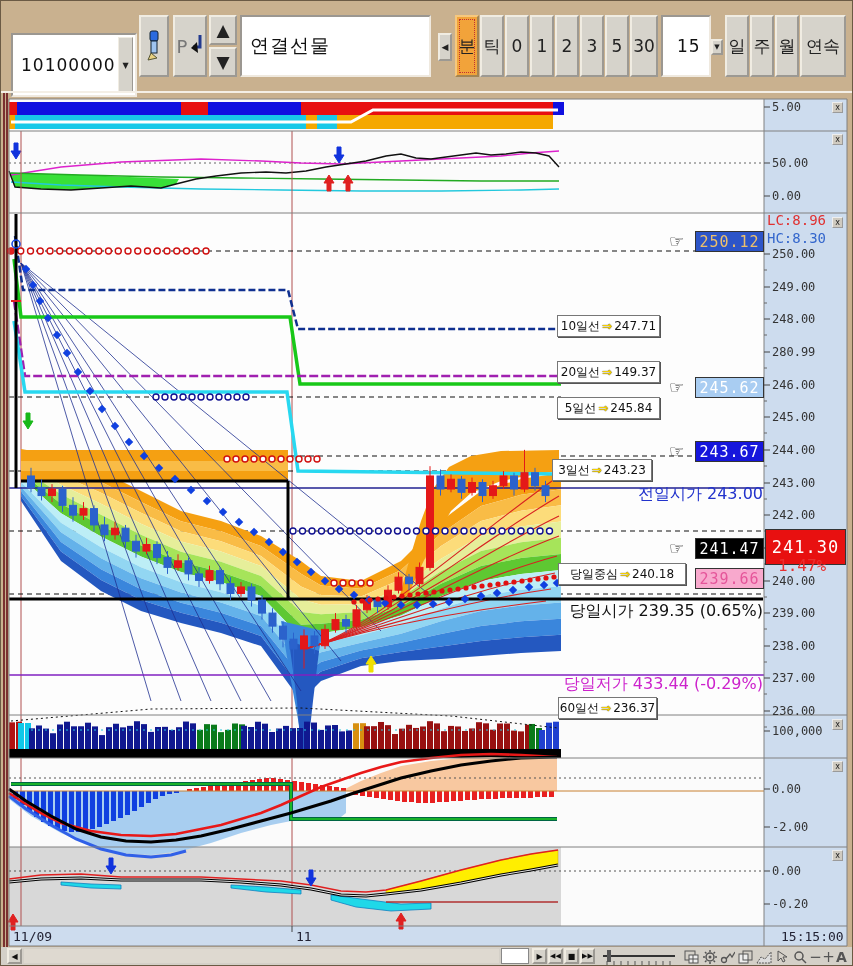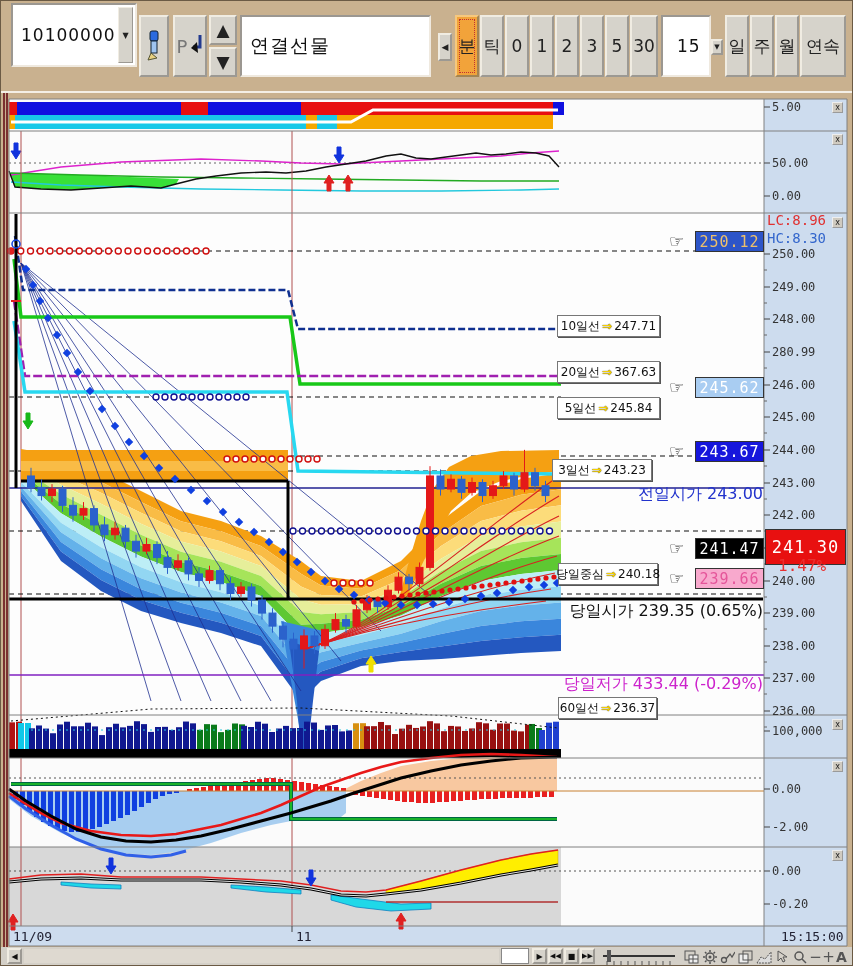--- a/index.html
+++ b/index.html
@@ -34,21 +34,21 @@
   .icon16{position:absolute;top:2px;width:17px;height:16px;display:flex;align-items:center;justify-content:center;color:#555;font-size:13px;}
 </style>
 </head>
 <body>
 
 <div class="window">
   <div class="frame-accent" style="left:2px"></div>
   <div class="frame-accent" style="left:5px"></div>
 
   <div class="toolbar">
-    <div class="tb-white" style="left:10px;top:2px;width:126px;height:64px">
+    <div class="tb-white" style="left:10px;top:32px;width:126px;height:64px">
       <span class="code-text">10100000</span>
       <span class="combo-arrow">▼</span>
     </div>
     <div class="tb-btn" style="left:138px;top:14px;width:30px;height:62px">
       <svg width="20" height="34" viewBox="0 0 20 34">
         <rect x="6" y="2" width="8" height="10" rx="2" fill="#2a6adf" stroke="#123" stroke-width="1"></rect>
         <rect x="7" y="12" width="6" height="12" fill="#9fc4ef" stroke="#123" stroke-width="1"></rect>
         <path d="M7 24 L4 31 L13 29 Z" fill="#e8d080" stroke="#553" stroke-width="1"></path>
       </svg>
     </div>
@@ -748,33 +748,33 @@
       <div class="price-tag" style="left:764px;top:528px;width:81px;height:36px;background:#e81010;color:#fff;font-size:17px">241.30</div>
       <div class="tick-label" style="left:777px;top:555px;color:#e83030;font-size:16px">1.47%</div>
       <div class="ma-box" style="left:556px;top:314px;width:103px">
         <span>10일선</span>
         <span class="ma-arrow">⇒</span>
         <span>247.71</span>
       </div>
       <div class="ma-box" style="left:556px;top:360px;width:103px">
         <span>20일선</span>
         <span class="ma-arrow">⇒</span>
-        <span>367.63</span>
+        <span>149.37</span>
       </div>
       <div class="ma-box" style="left:556px;top:396px;width:103px">
         <span>5일선</span>
         <span class="ma-arrow">⇒</span>
         <span>245.84</span>
       </div>
       <div class="ma-box" style="left:551px;top:458px;width:100px">
         <span>3일선</span>
         <span class="ma-arrow">⇒</span>
         <span>243.23</span>
       </div>
-      <div class="ma-box" style="left:557px;top:562px;width:100px">
+      <div class="ma-box" style="left:557px;top:562px;width:128px">
         <span>당일중심</span>
         <span class="ma-arrow">⇒</span>
         <span>240.18</span>
       </div>
       <div class="ma-box" style="left:557px;top:696px;width:99px">
         <span>60일선</span>
         <span class="ma-arrow">⇒</span>
         <span>236.37</span>
       </div>
       <div class="annot" style="right:91px;top:483px;color:#2233cc">전일시가 243.00</div>

